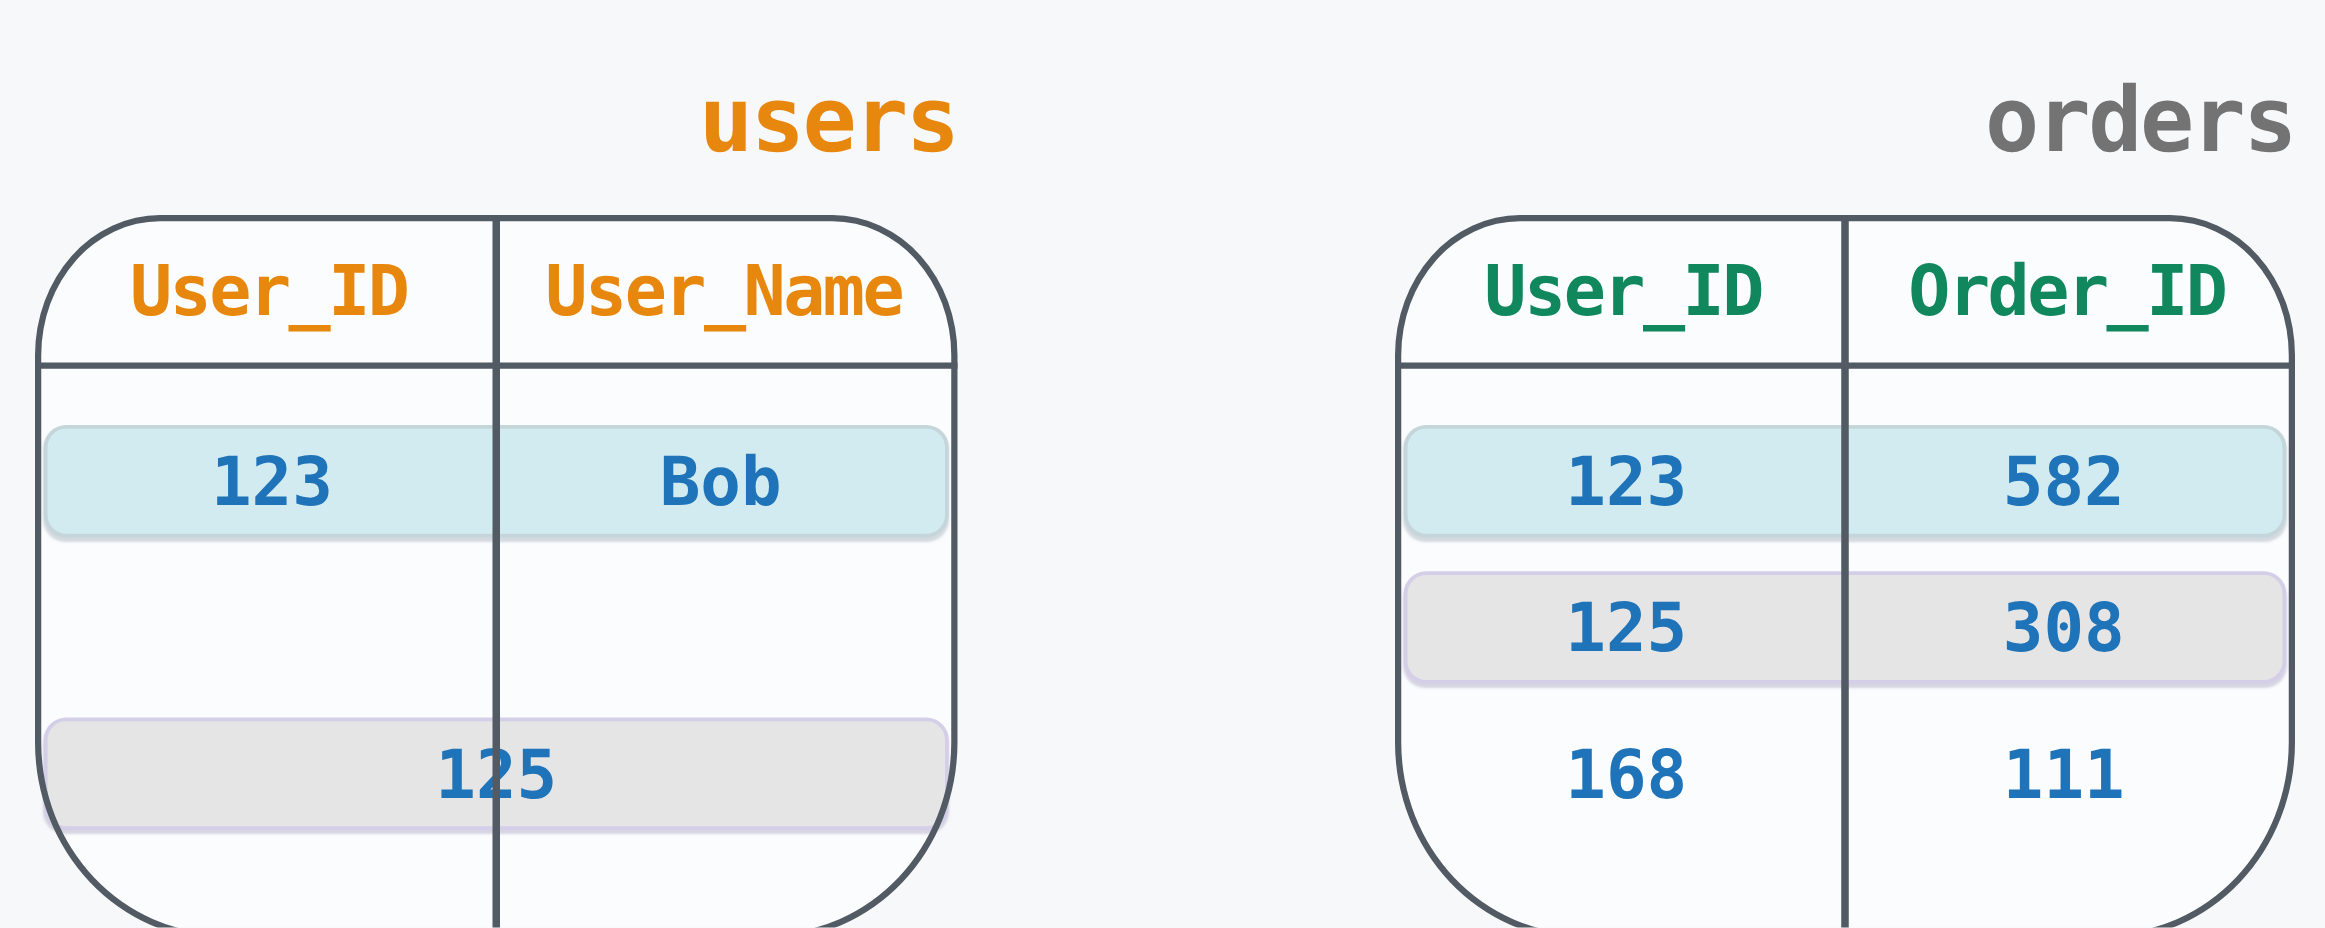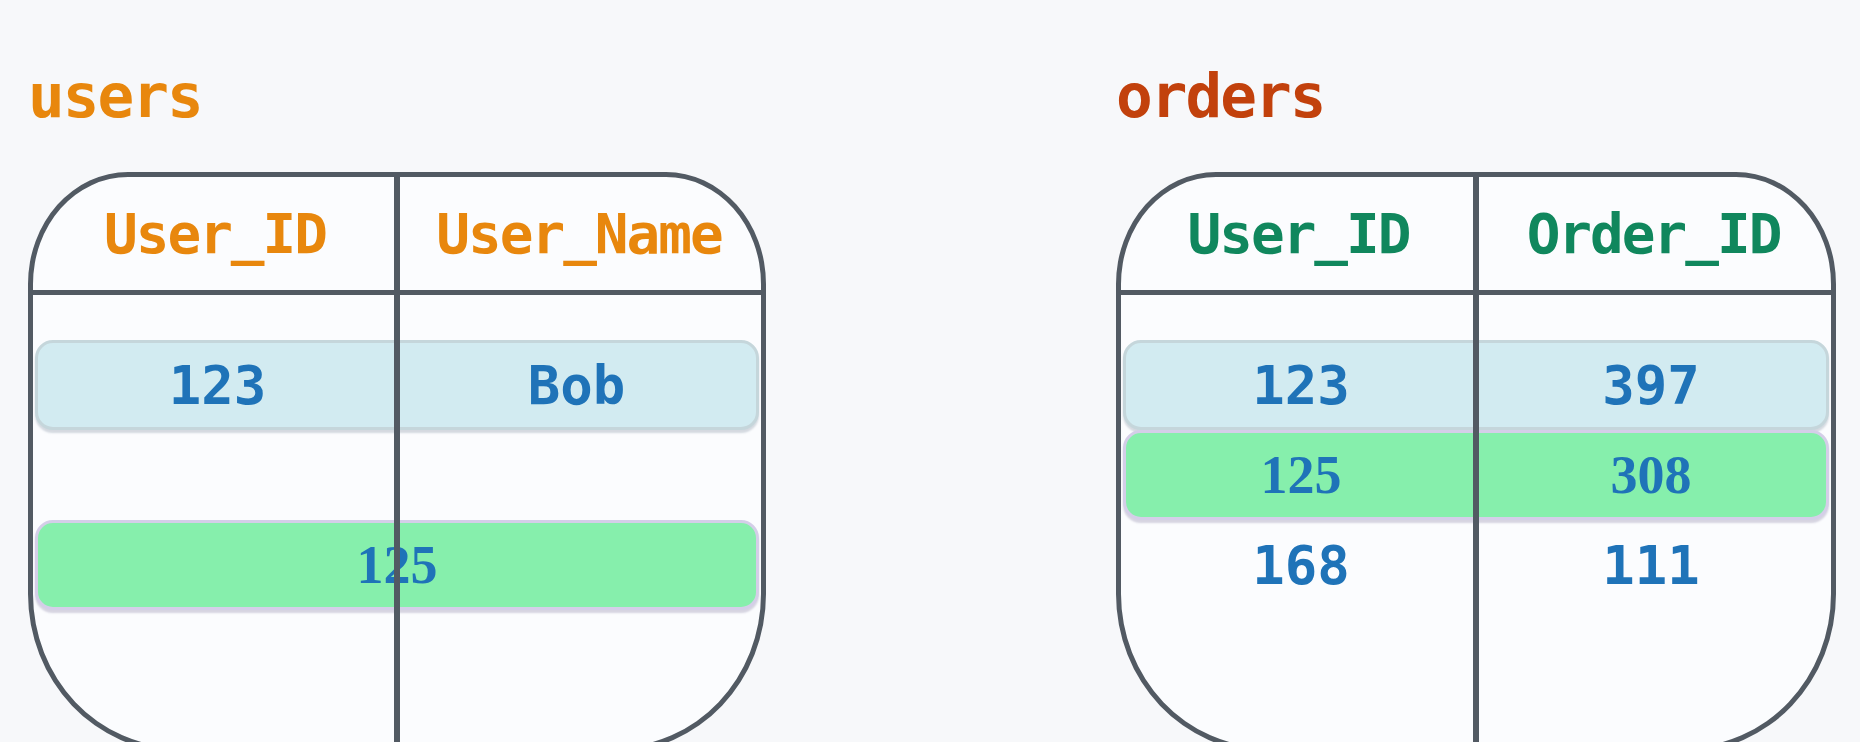--- a/index.html
+++ b/index.html
@@ -19,28 +19,28 @@
   .table-group {
     position: absolute;
     top: 40px;
   }
   .group-users { left: 28px;  width: 738px; }
   .group-orders { left: 1116px; width: 720px; }
 
   .table-title {
     height: 132px;
     line-height: 112px;
-    font-size: 61px;
+    font-size: 72px;
     font-weight: bold;
-    text-align: left;
+    text-align: right;
     letter-spacing: -2px;
     white-space: nowrap;
   }
   .title-users  { color: #E8870D; }
-  .title-orders { color: #c2410c; }
+  .title-orders { color: #737373; }
 
   .db-table {
     position: relative;
     height: 580px;
     background: #FBFCFE;
     border-radius: 100px 100px 150px 150px / 112px 112px 158px 158px;
   }
   
   .db-table::after {
     content: "";
@@ -86,35 +86,35 @@
     background: #525A63;
     z-index: 4;
   }
   .rows {
     position: absolute;
     top: 168px; left: 7px; right: 7px;
     z-index: 1;
   }
   .row {
     height: 90px;
+    margin-bottom: 27px;
     display: flex;
     border-radius: 18px;
     border: 3px solid transparent;
     box-sizing: border-box;
   }
   .row.teal {
     background: #D2EBF1;
     border-color: #C5D6DB;
     box-shadow: 0 3px 2px rgba(165, 175, 188, 0.45);
   }
   .row.purple {
-    background: #86efac;
+    background: #e5e5e5;
     border-color: #D4CEE8;
     box-shadow: 0 3px 2px rgba(168, 163, 190, 0.45);
-    font-family: Liberation Serif, serif;
   }
   .cell {
     flex: 1;
     display: flex;
     align-items: center;
     justify-content: center;
     font-size: 54px;
     font-weight: bold;
     color: #1F73B8;
     white-space: nowrap;
@@ -153,21 +153,21 @@
     <div class="db-table accent-orders">
       <div class="col-divider"></div>
       <div class="header-row">
         <div class="hcell">User_ID</div>
         <div class="hcell">Order_ID</div>
       </div>
       <div class="header-sep"></div>
       <div class="rows">
         <div class="row teal">
           <div class="cell">123</div>
-          <div class="cell">397</div>
+          <div class="cell">582</div>
         </div>
         <div class="row purple">
           <div class="cell">125</div>
           <div class="cell">308</div>
         </div>
         <div class="row">
           <div class="cell">168</div>
           <div class="cell">111</div>
         </div>
       </div>

